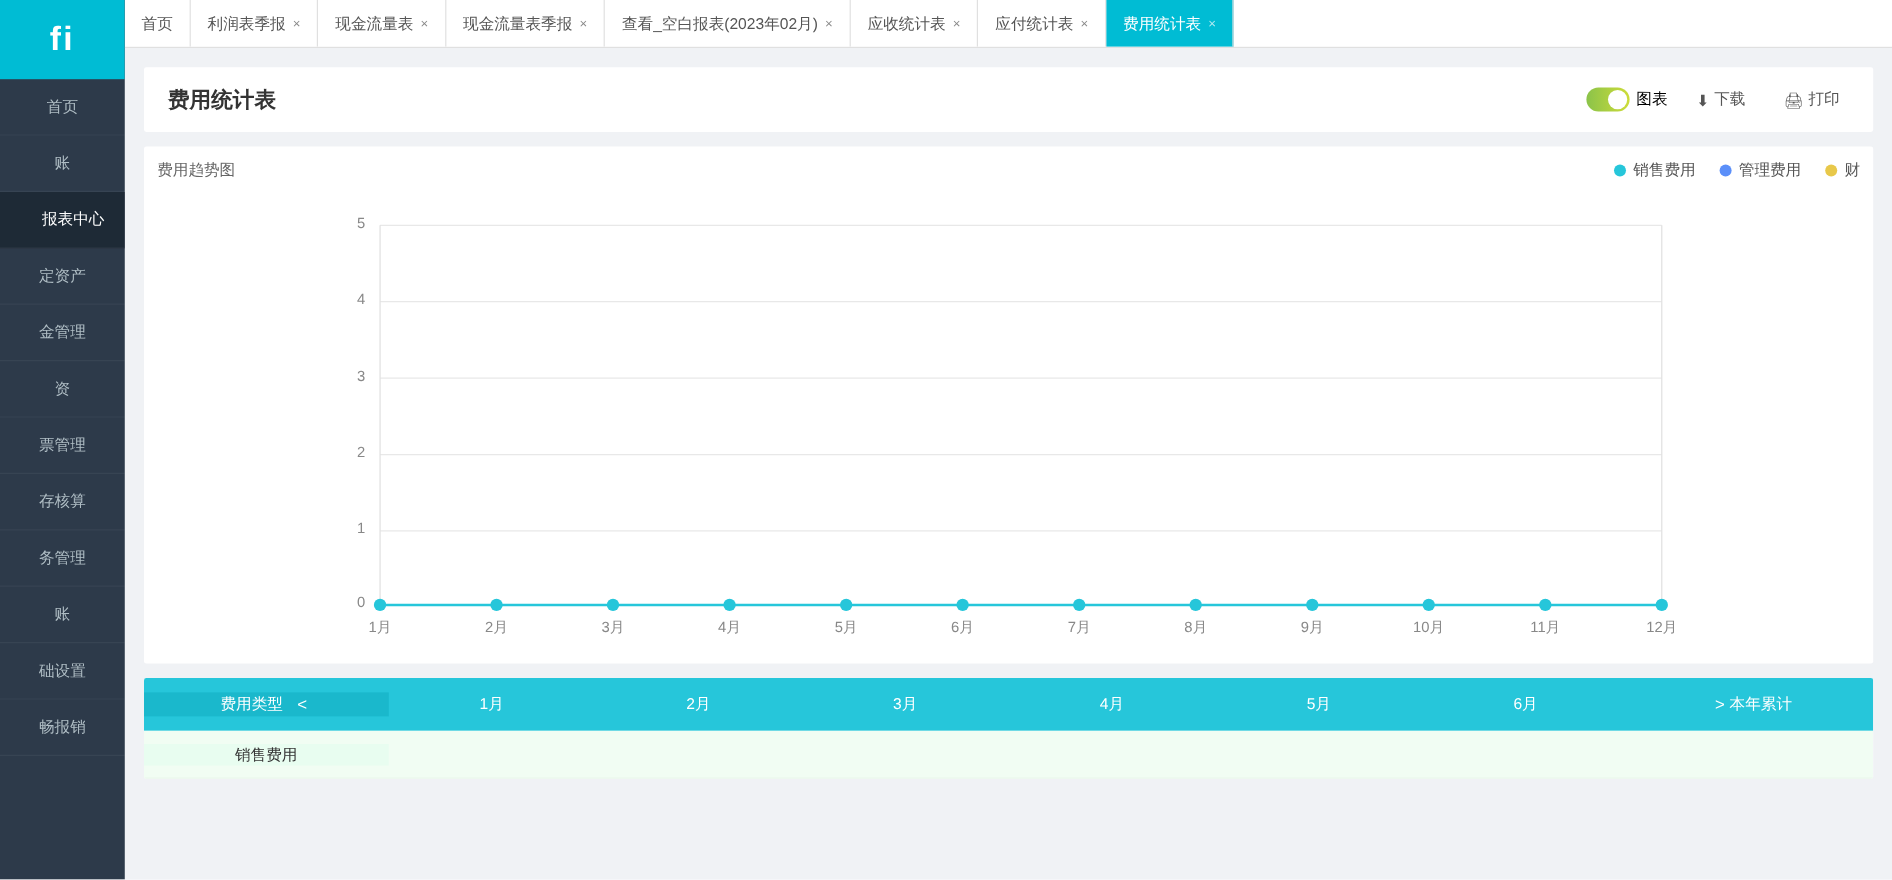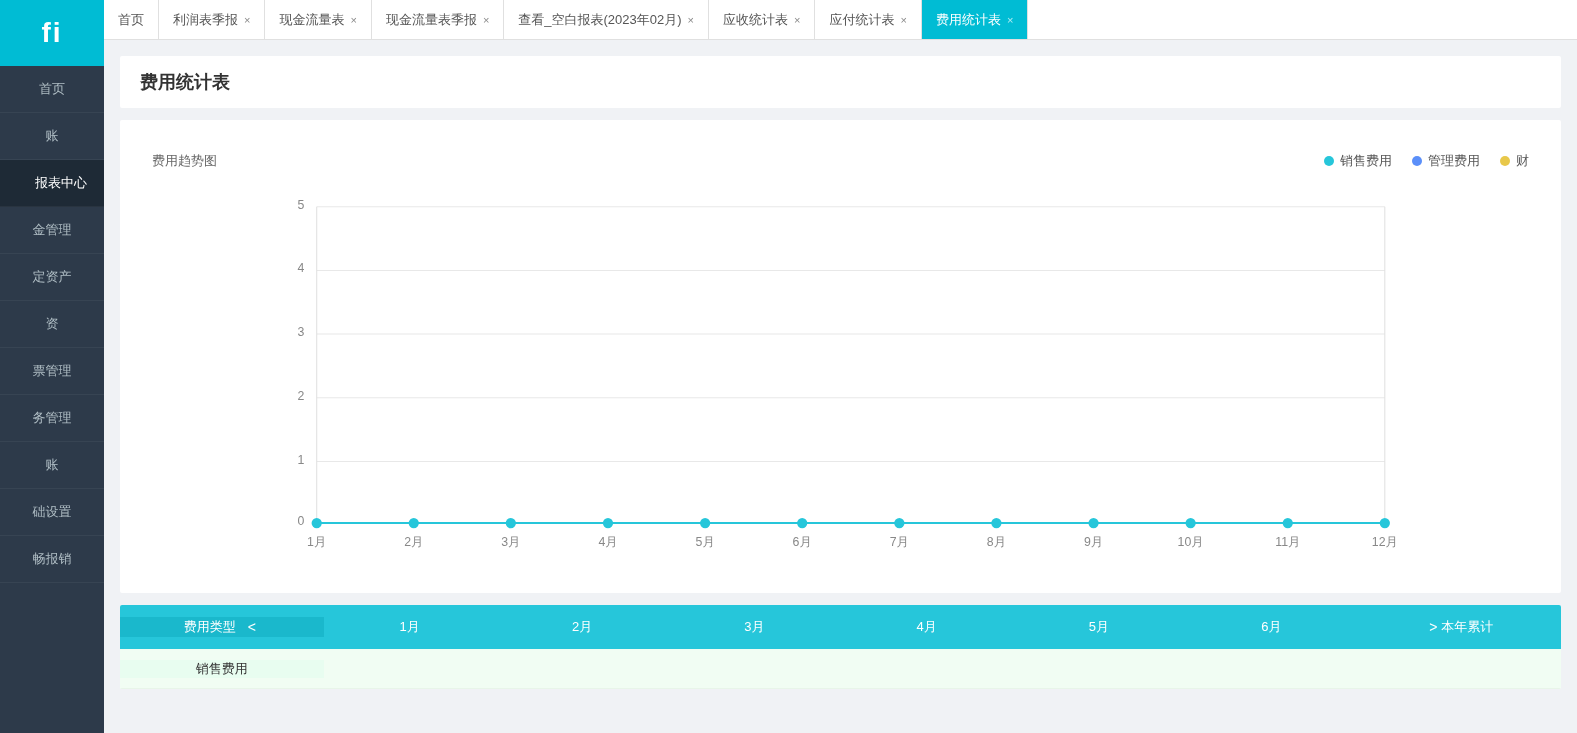--- a/index.html
+++ b/index.html
@@ -138,21 +138,21 @@
       cursor: pointer;
       font-size: 13px;
       padding: 4px 8px;
       border-radius: 2px;
     }
 
     
     .chart-card {
       background: #fff;
       border-radius: 2px;
-      padding: 32px;
+      padding: 11px;
       margin-bottom: 12px;
     }
     .chart-header {
       display: flex;
       align-items: center;
       justify-content: space-between;
       margin-bottom: 8px;
     }
     .chart-title {
       font-size: 13px;
@@ -242,24 +242,25 @@
     .td-cell.last-col { flex: 1.2; }
   </style>
 </head>
 <body>
 
 <div class="sidebar">
   <div class="sidebar-logo">fi</div>
   <div class="sidebar-item">首页</div>
   <div class="sidebar-item">账</div>
   <div class="sidebar-item active">报表中心</div>
+  <div class="sidebar-item">定资产</div>
   <div class="sidebar-item">金管理</div>
-  <div class="sidebar-item">定资产</div>
   <div class="sidebar-item">资</div>
   <div class="sidebar-item">票管理</div>
+  <div class="sidebar-item">存核算</div>
   <div class="sidebar-item">务管理</div>
   <div class="sidebar-item">账</div>
   <div class="sidebar-item">础设置</div>
   <div class="sidebar-item">畅报销</div>
 </div>
 
 <div class="main">
 
   <div class="tab-bar">
     <div class="tab-item">
@@ -292,20 +293,34 @@
     <div class="tab-item active">
       <span>费用统计表</span>
       <span class="tab-close">×</span>
     </div>
   </div>
 
   <div class="content">
 
     <div class="page-header">
       <span class="page-title">费用统计表</span>
+      <div class="header-actions">
+        <div class="toggle-wrap">
+          <div class="toggle"></div>
+          <span>图表</span>
+        </div>
+        <div class="action-btn">
+          <span>⬇</span>
+          <span>下载</span>
+        </div>
+        <div class="action-btn">
+          <span>🖨</span>
+          <span>打印</span>
+        </div>
+      </div>
     </div>
 
     <div class="chart-card">
       <div class="chart-header">
         <span class="chart-title">费用趋势图</span>
         <div class="chart-legend">
           <div class="legend-item">
             <div class="legend-dot" style="background:#26c6da;"></div>
             <span>销售费用</span>
           </div>

